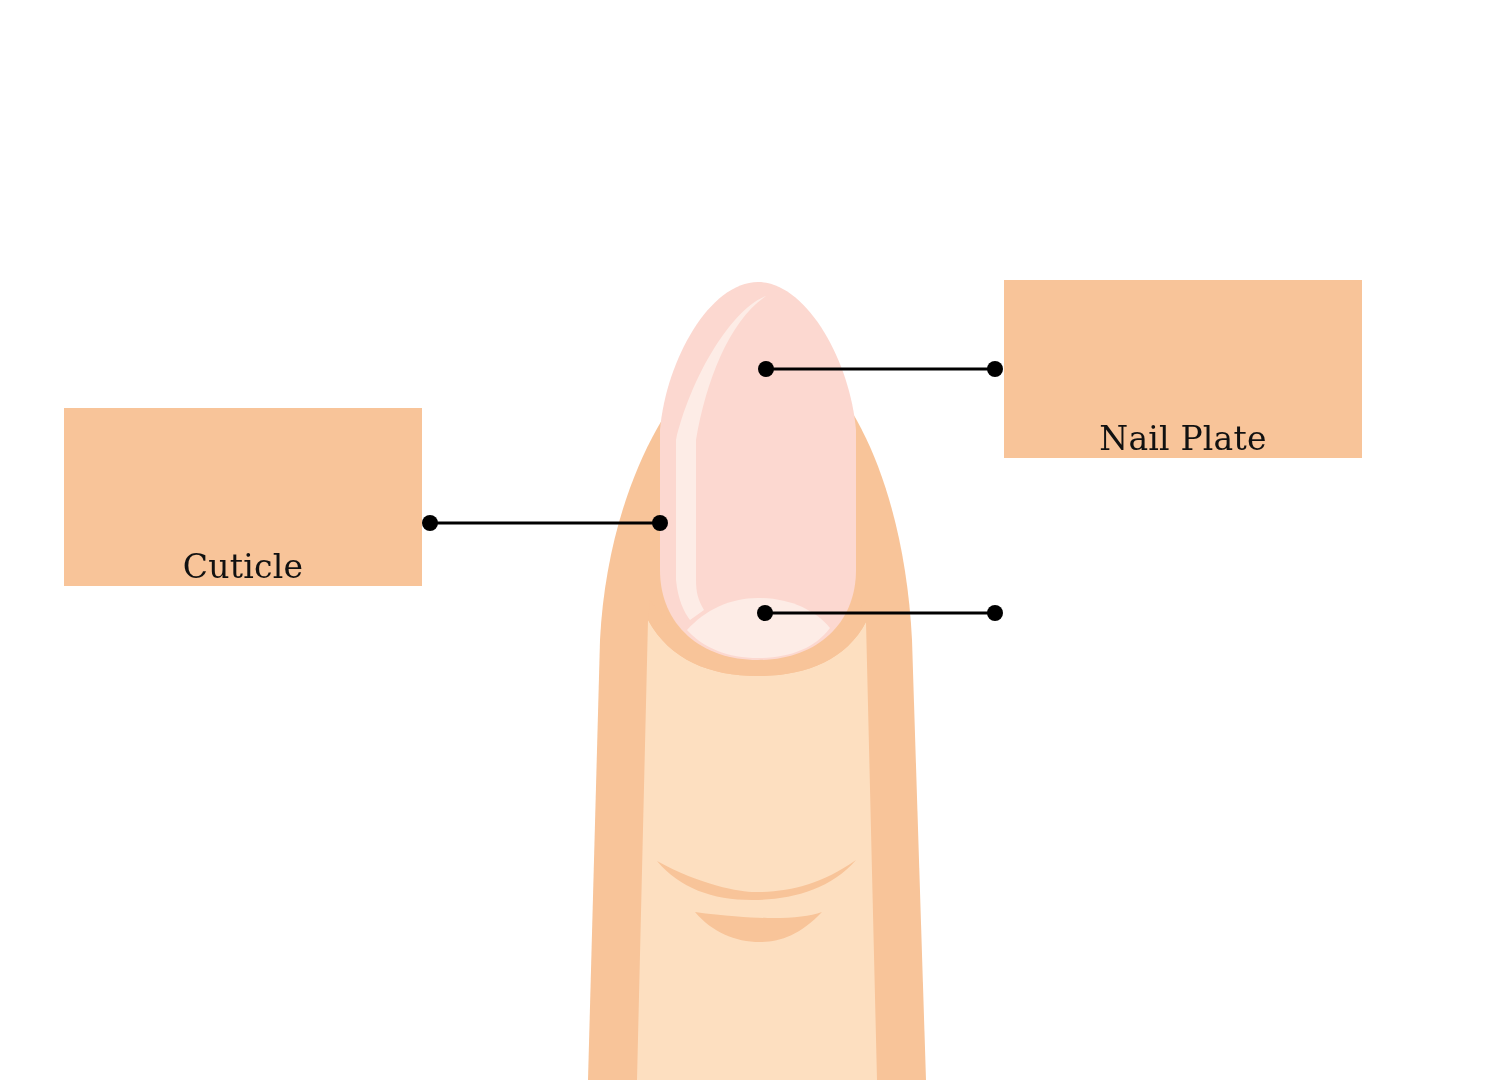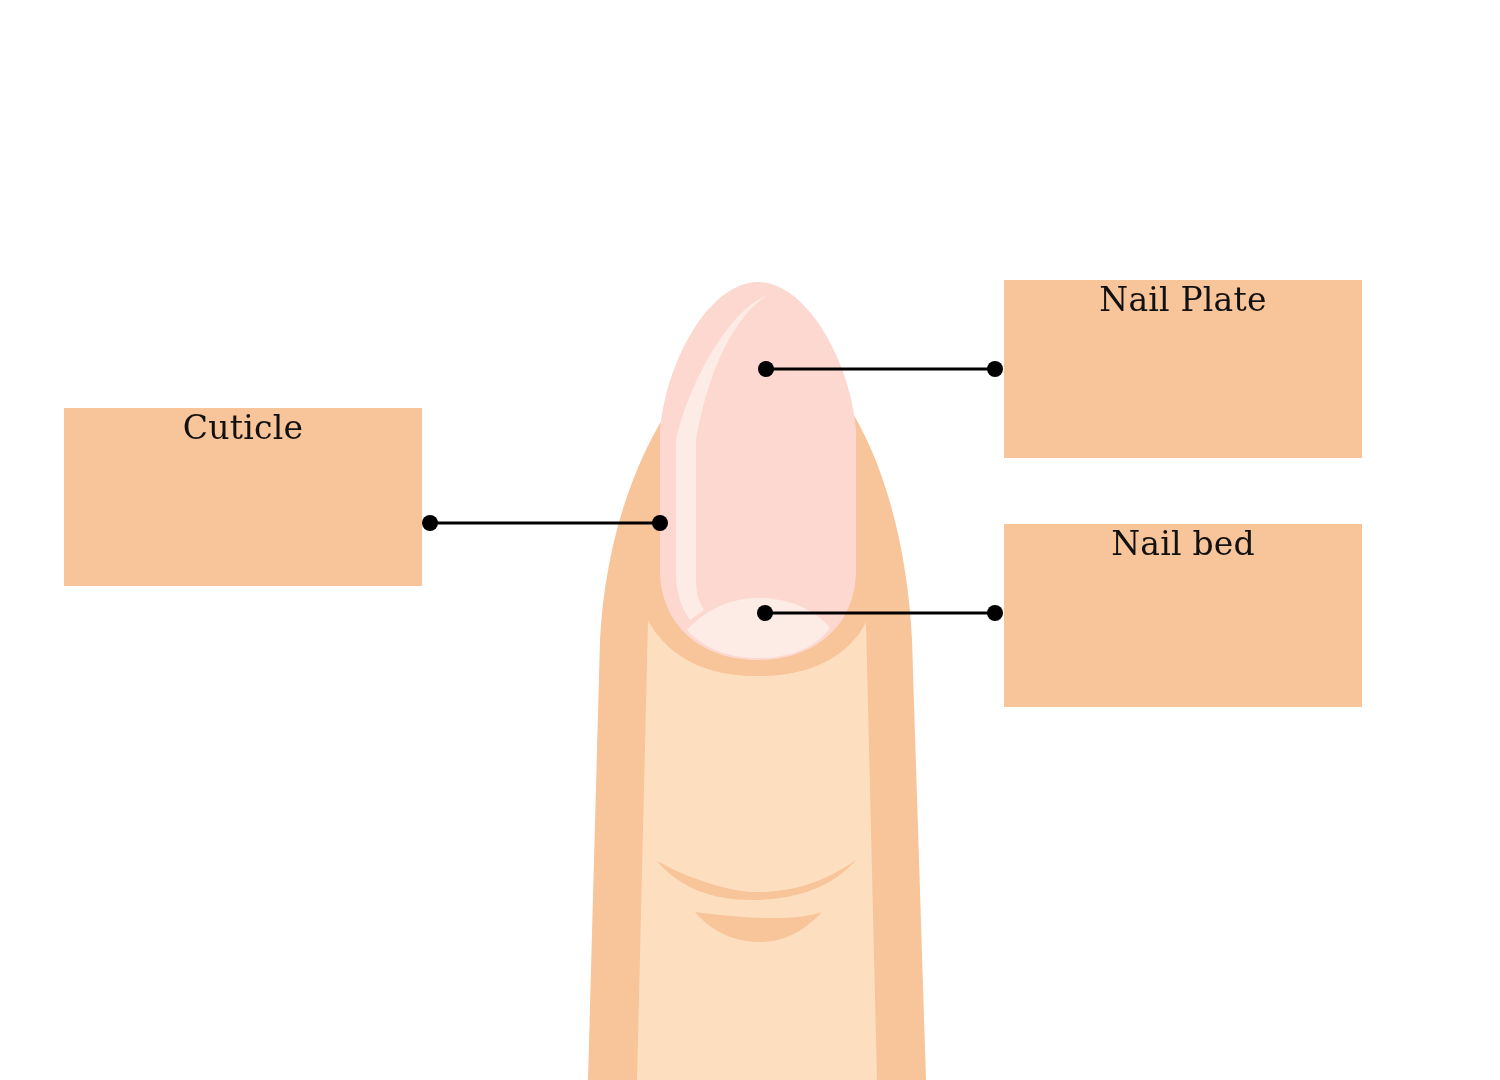--- a/index.html
+++ b/index.html
@@ -2,21 +2,21 @@
 <html><head>
   <meta charset="utf-8">
   <style>
     html, body { margin: 0; padding: 0; background: #ffffff; }
     body { width: 1500px; height: 1080px; position: relative; overflow: hidden; font-family: "DejaVu Serif", "Liberation Serif", serif; }
     .stage { position: absolute; left: 0; top: 0; width: 1500px; height: 1080px; }
     svg.art { position: absolute; left: 0; top: 0; }
     .label-box {
       position: absolute;
       background: #f8c499;
-      display: flex; align-items: flex-start; justify-content: center;
+      display: flex; align-items: flex-end; justify-content: center;
       color: #111111;
       font-size: 33px;
       font-family: "DejaVu Serif", "Liberation Serif", serif;
       letter-spacing: 0.2px;
     }
     .box-nail-plate { left: 1004px; top: 280px; width: 358px; height: 178px; }
     .box-nail-bed   { left: 1004px; top: 524px; width: 358px; height: 183px; }
     .box-cuticle    { left: 64px;   top: 408px; width: 358px; height: 178px; }
   </style>
 </head>
@@ -54,19 +54,16 @@
     <g stroke="#000" stroke-width="3" fill="#000">
       <line x1="430" y1="523" x2="660" y2="523"></line>
       <circle cx="430" cy="523" r="8" stroke="none"></circle>
       <circle cx="660" cy="523" r="8" stroke="none"></circle>
     </g>
   </svg>
 
   <div class="label-box box-nail-plate">
     <span>Nail Plate</span>
   </div>
-  <div class="label-box box-nail-bed">
-    <span>Nail bed</span>
-  </div>
   <div class="label-box box-cuticle">
     <span>Cuticle</span>
   </div>
 </div>
 
 </body></html>

